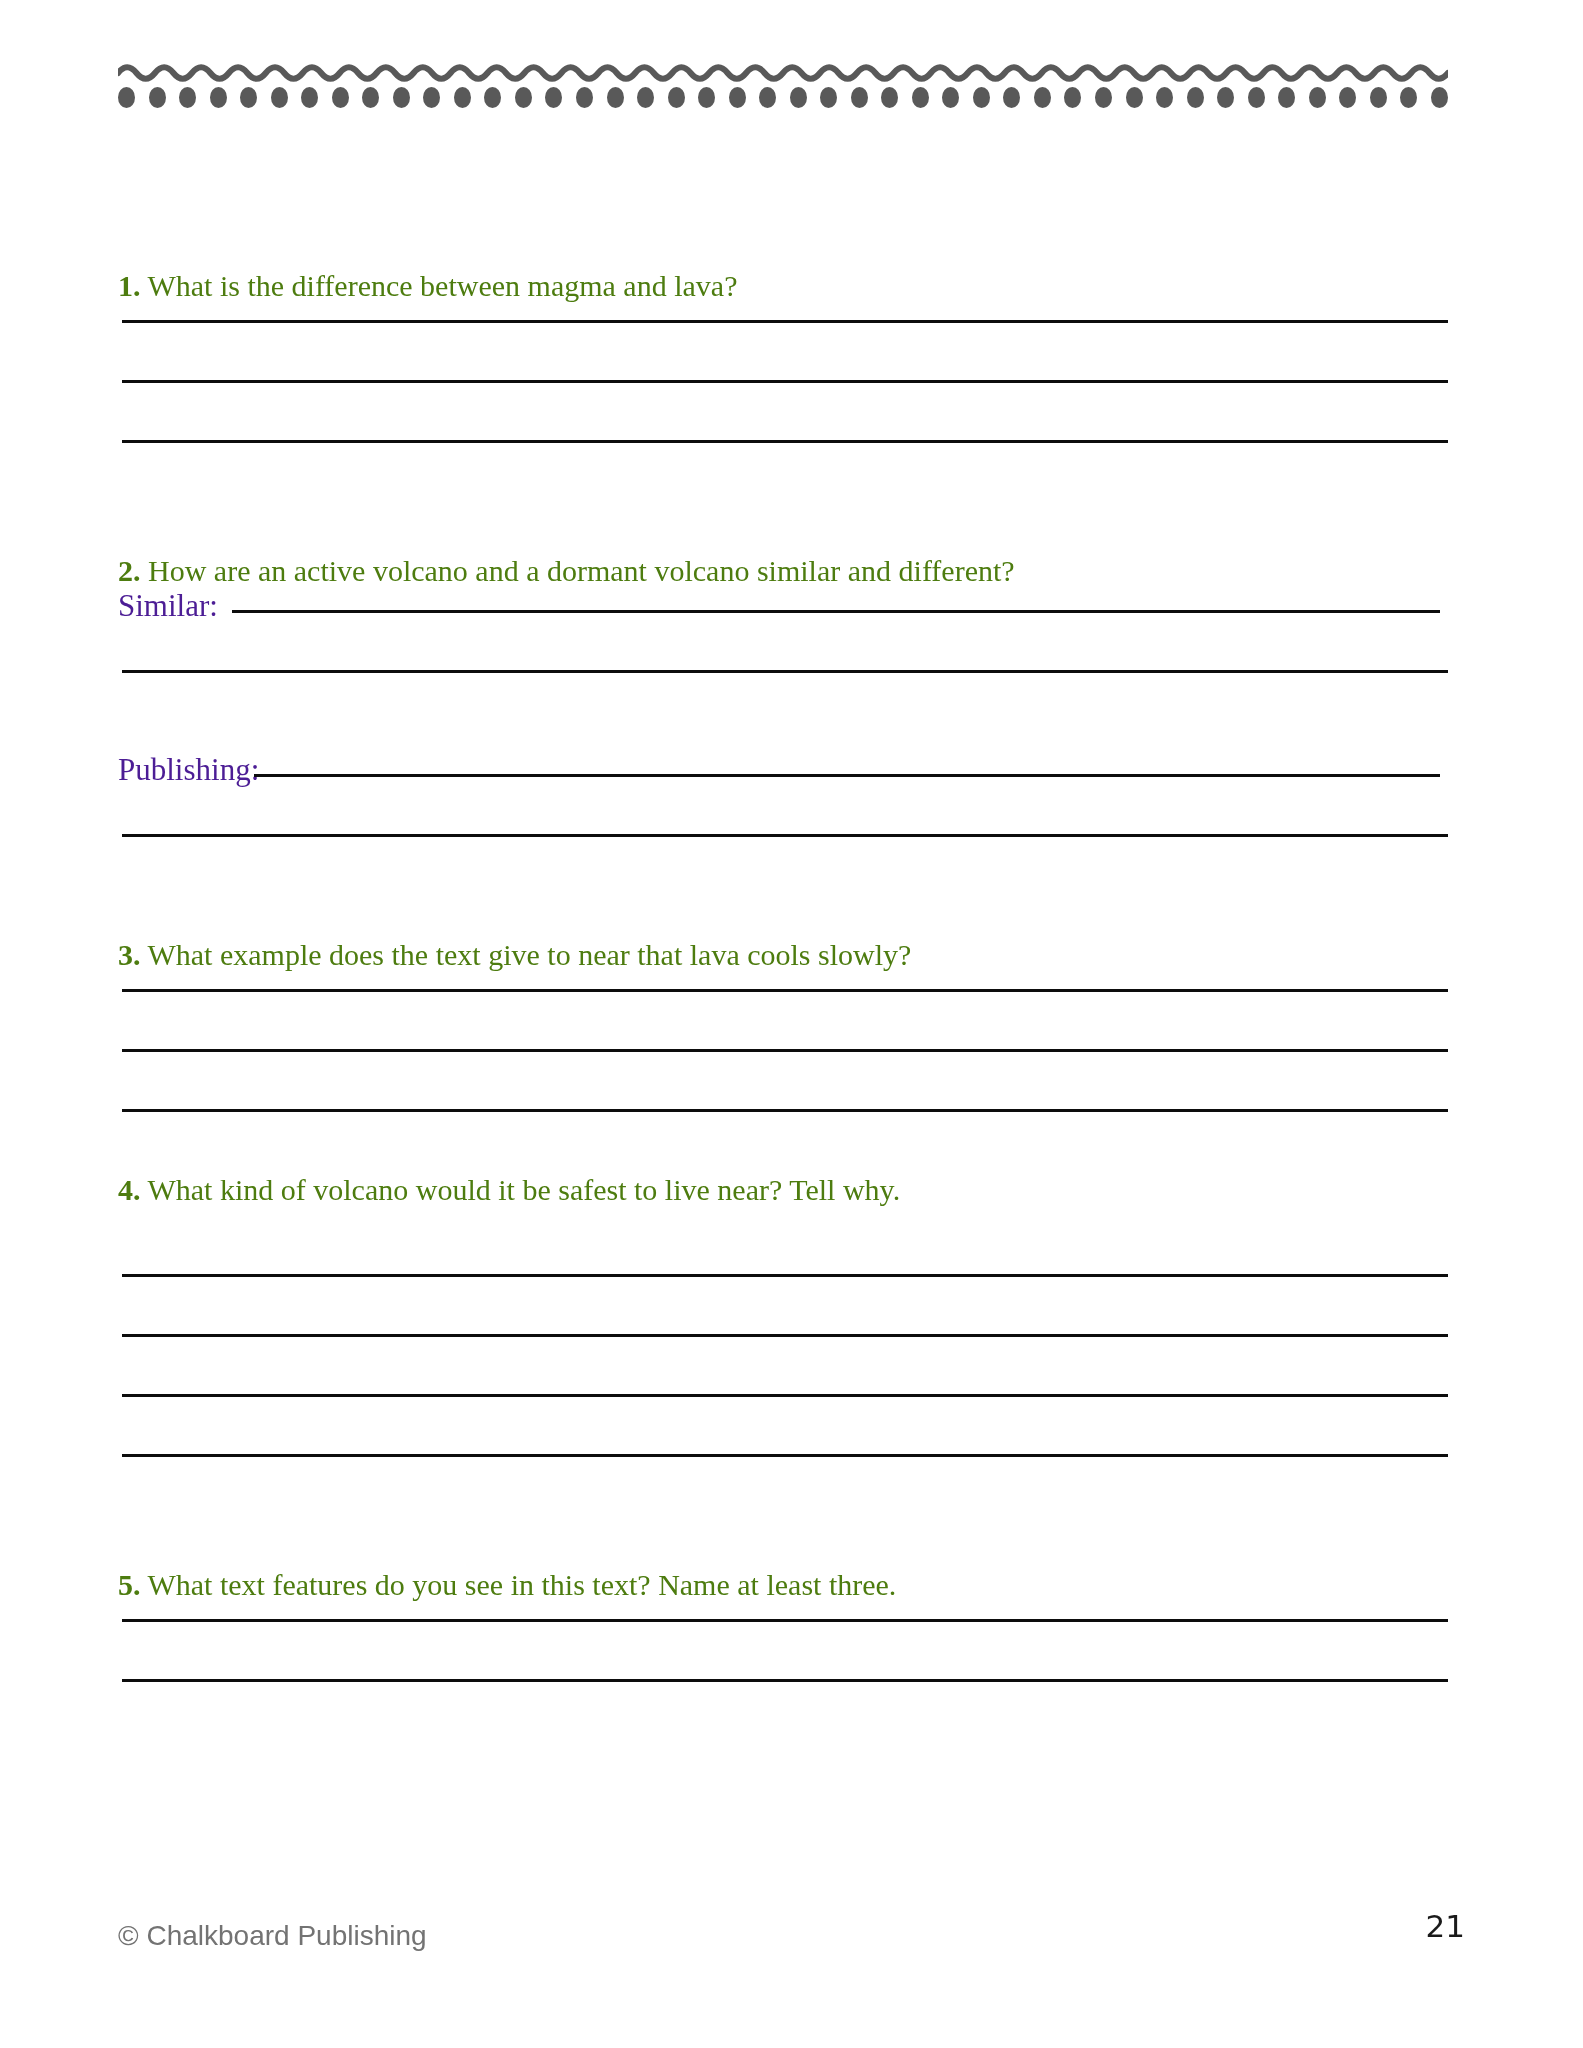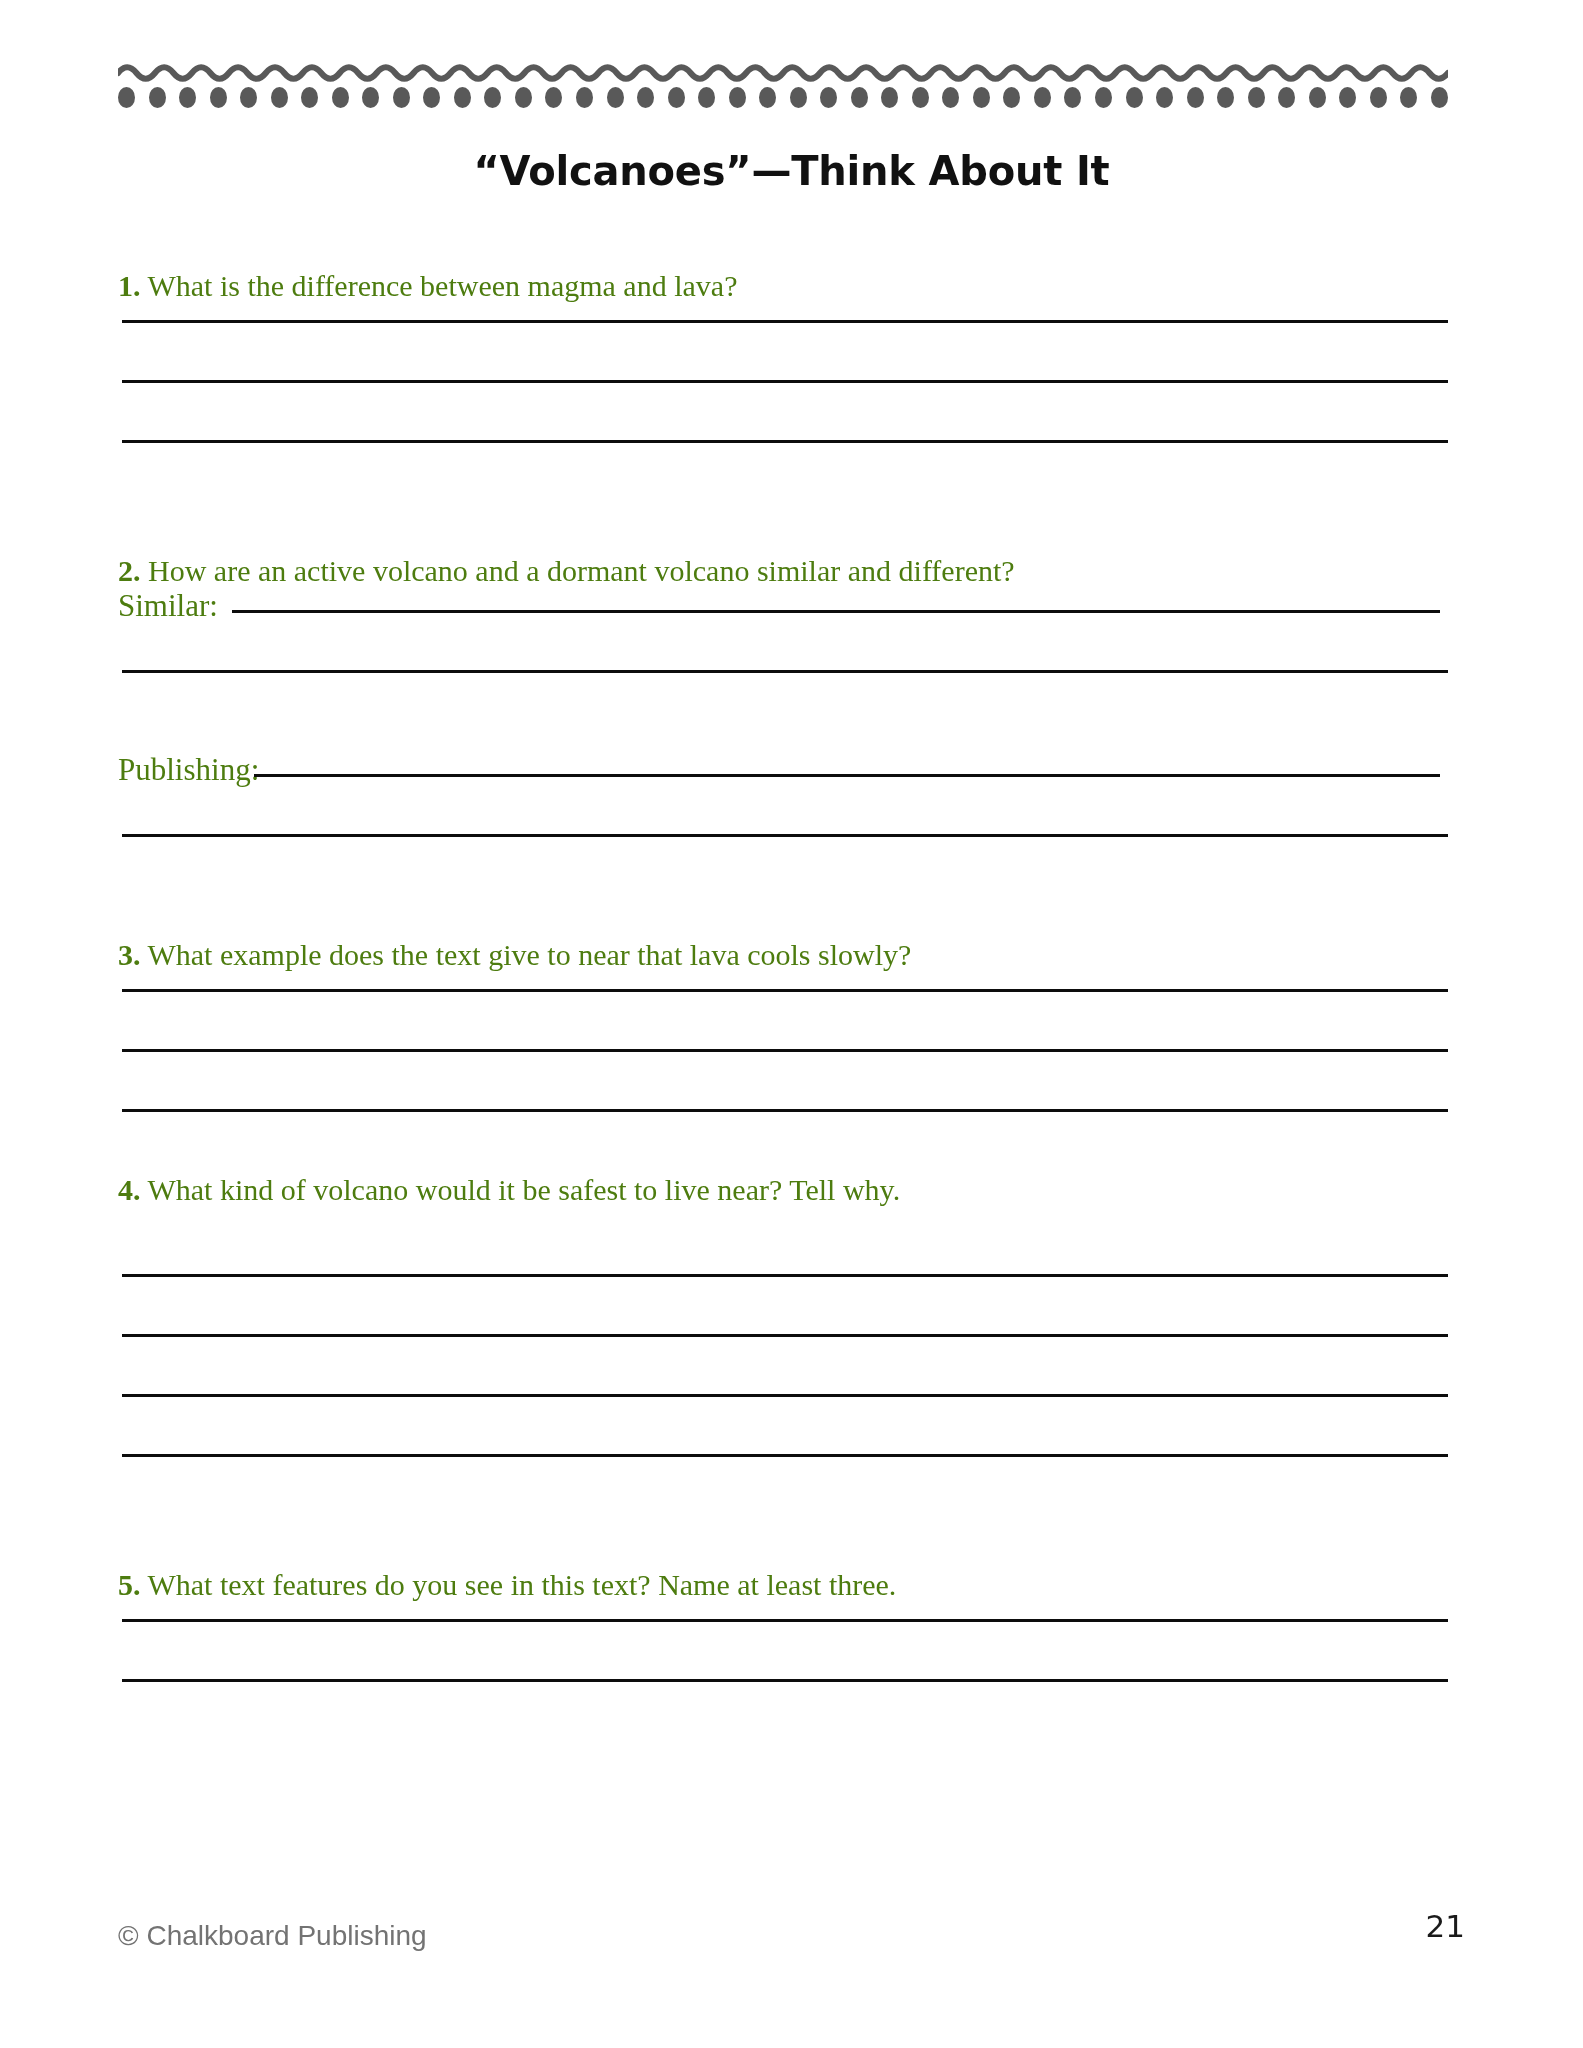--- a/index.html
+++ b/index.html
@@ -95,21 +95,21 @@
   .rule {
     position: absolute;
     height: 3px;
     background: #0d0d0d;
   }
 
   .inline-label {
     position: absolute;
     font-family: "Liberation Serif", "DejaVu Serif", serif;
     font-size: 31px;
-    color: #4d7c0f;
+    color: #4c1d95;
     white-space: nowrap;
   }
 
   
   .footer-left {
     position: absolute;
     left: 118px;
     top: 1920px;
     font-family: Liberation Sans, sans-serif;
     font-size: 28px;
@@ -179,21 +179,20 @@
         <div class="dot"></div>
         <div class="dot"></div>
         <div class="dot"></div>
         <div class="dot"></div>
         <div class="dot"></div>
         <div class="dot"></div>
         <div class="dot"></div>
       </div>
   </div>
 
-  <div class="title">“Volcanoes”—Think About It</div>
 
   <div id="questions-root">
       <div class="qblock qtext" style="top: 255px;"><span class="qnum">1.</span><span> What is the difference between magma and lava?</span></div>
       <div class="rule" style="left: 122px; width: 1326px; top: 320px;"></div>
       <div class="rule" style="left: 122px; width: 1326px; top: 380px;"></div>
       <div class="rule" style="left: 122px; width: 1326px; top: 440px;"></div>
       <div class="qblock qtext" style="top: 540px;"><span class="qnum">2.</span><span> How are an active volcano and a dormant volcano similar and different?</span></div>
       <div class="inline-label" style="left: 118px; top: 588px;">Similar:</div>
       <div class="rule" style="left: 231.891px; width: 1208.11px; top: 610px;"></div>
       <div class="rule" style="left: 122px; width: 1326px; top: 670px;"></div>

